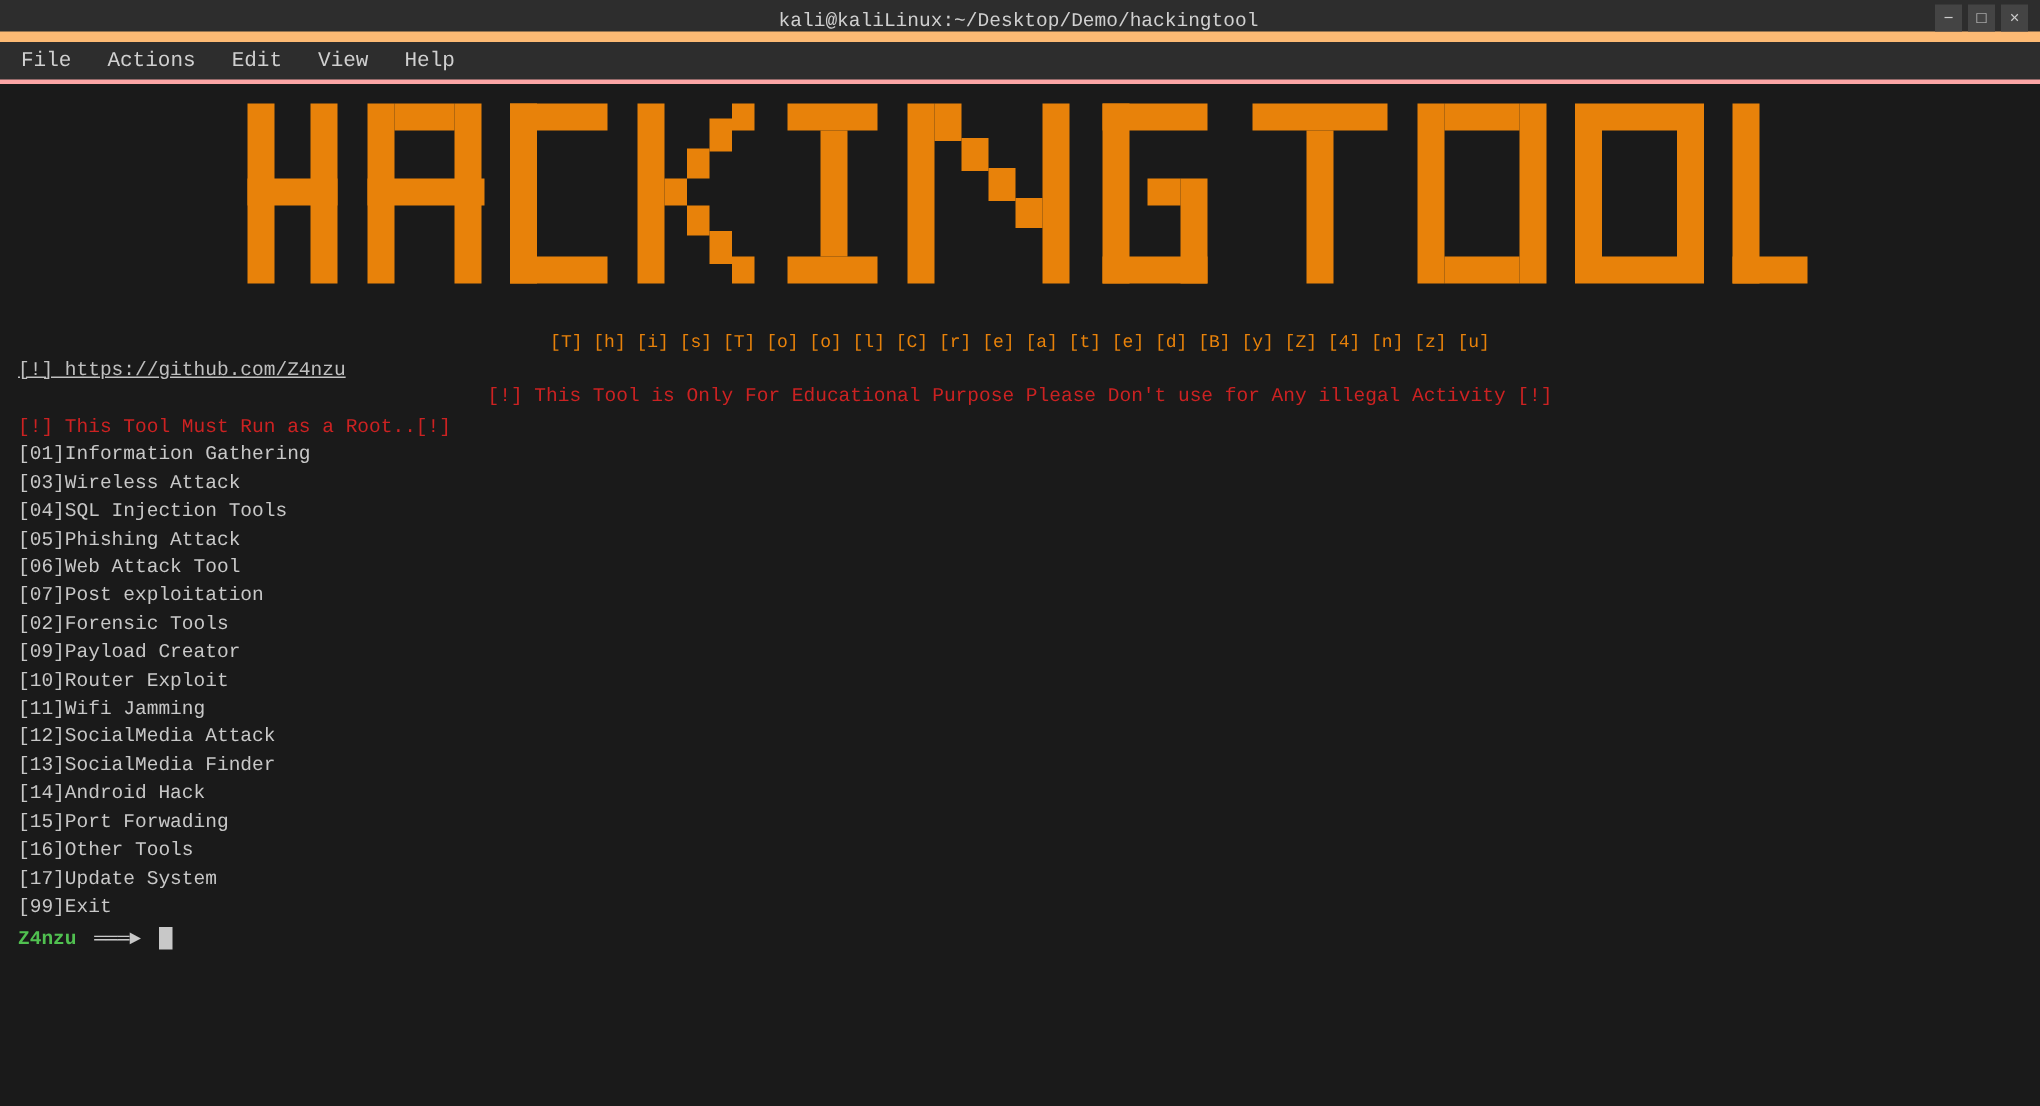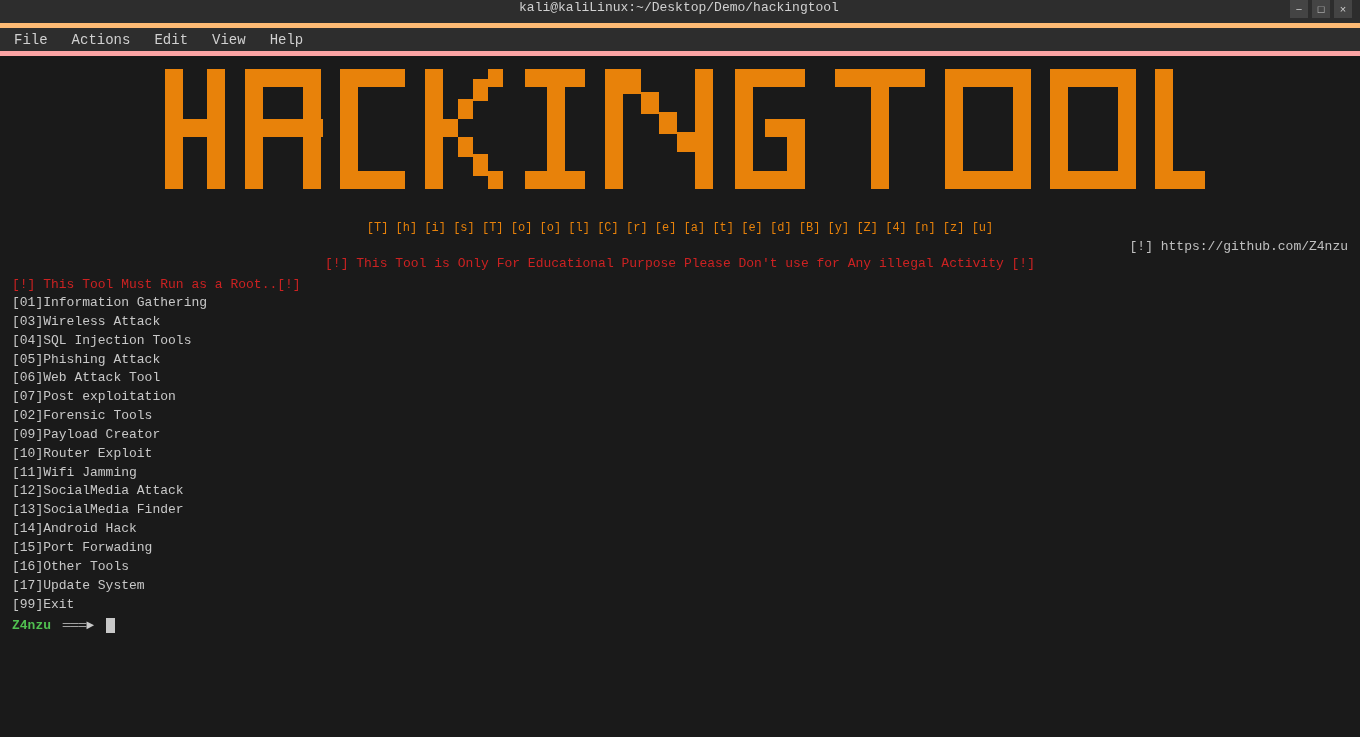--- a/index.html
+++ b/index.html
@@ -12,26 +12,26 @@
       height: 737px;
       overflow: hidden;
       display: flex;
       flex-direction: column;
     }
 
     
     .title-bar {
       background: #2d2d2d;
       display: flex;
-      align-items: flex-start;
+      align-items: flex-end;
       justify-content: space-between;
       padding: 0 8px;
       height: 28px;
       min-height: 28px;
-      border-bottom: 5px solid #fdba74;
+      border-bottom: 7px solid #fdba74;
     }
 
     .title-bar-title {
       color: #d0d0d0;
       font-size: 13px;
       flex: 1;
       text-align: center;
     }
 
     .title-bar-controls {
@@ -54,21 +54,21 @@
 
     
     .menu-bar {
       background: #2d2d2d;
       display: flex;
       align-items: center;
       padding: 2px 6px;
       height: 28px;
       min-height: 28px;
       gap: 8px;
-      border-bottom: 5px solid #fca5a5;
+      border-bottom: 3px solid #fca5a5;
     }
 
     .menu-item {
       color: #d0d0d0;
       font-size: 14px;
       padding: 2px 8px;
       cursor: pointer;
     }
 
     
@@ -86,22 +86,23 @@
       font-family: 'Courier New', monospace;
       white-space: pre;
       text-align: center;
       margin-top: 2px;
     }
 
     .github-line {
       color: #c0c0c0;
       font-size: 13px;
       font-family: 'Courier New', monospace;
-      text-align: right;
+      text-align: left;
       margin: 4px 0 0 0;
+      text-decoration: underline;
     }
 
     .warning-line {
       color: #cc2222;
       font-size: 13px;
       font-family: 'Courier New', monospace;
       text-align: center;
       margin: 2px 0;
     }
 

